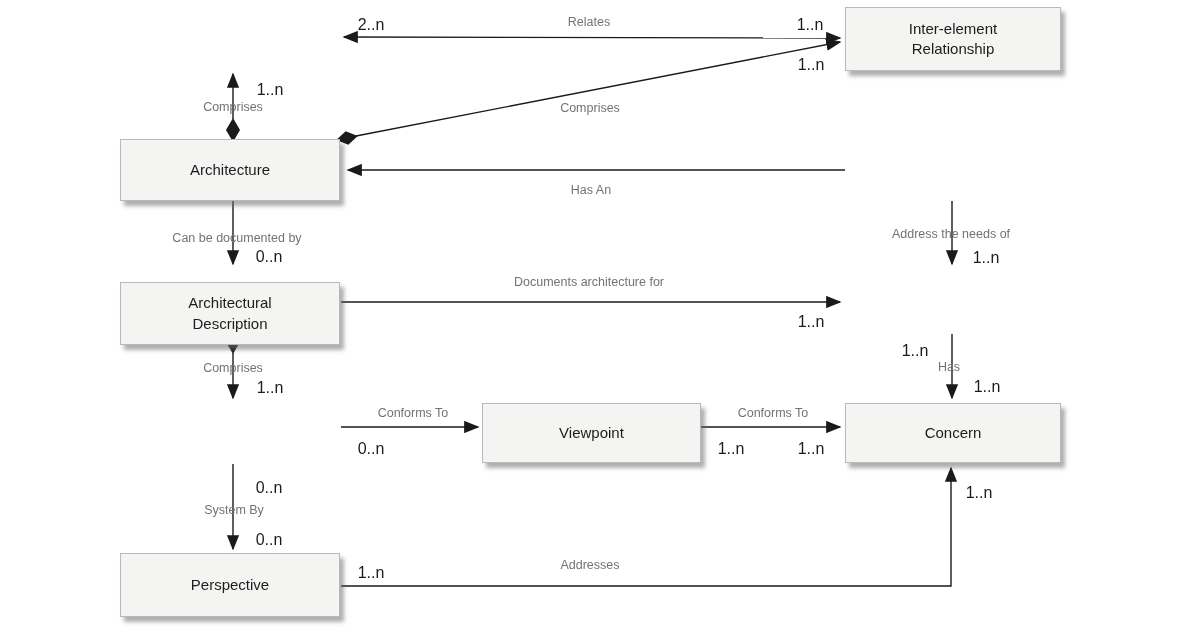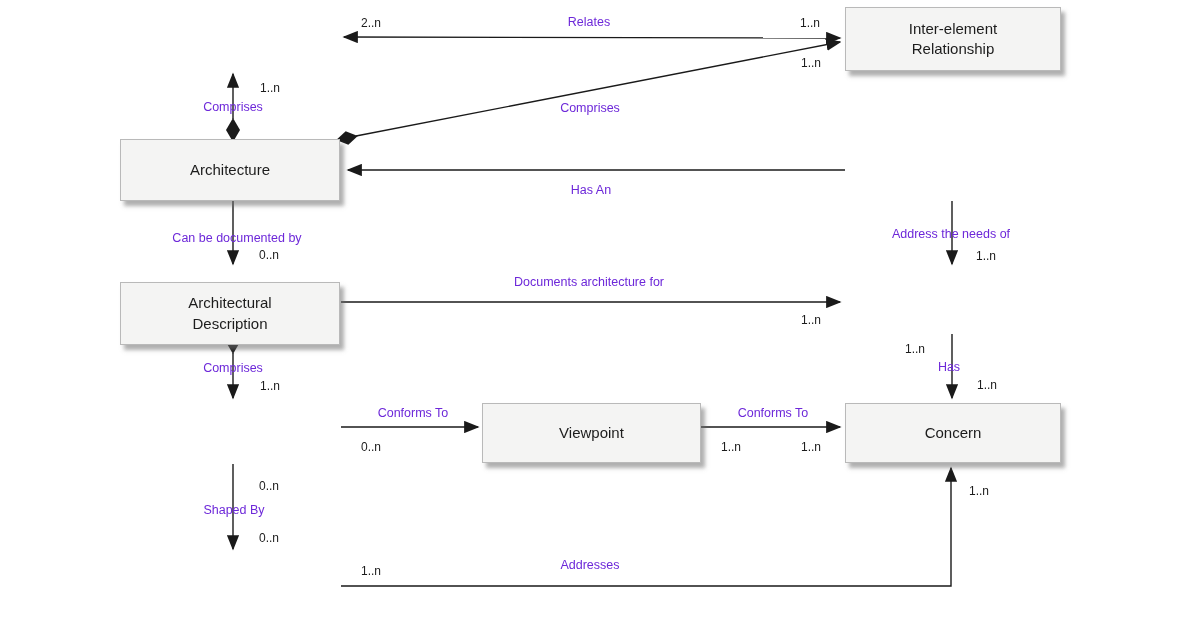--- a/index.html
+++ b/index.html
@@ -13,25 +13,25 @@
     background:#f4f4f3;
     border:1px solid #b9b9b9;
     box-shadow:4px 5px 4px rgba(110,110,110,0.55);
     display:flex;align-items:center;justify-content:center;
     color:#1c1c1c;font-size:15px;text-align:center;
     white-space:pre-line;line-height:1.35;
     box-sizing:border-box;
   }
   .elabel{
     position:absolute;transform:translateX(-50%);
-    color:#6d28d9;font-size:12.5px;white-space:nowrap;
+    color:#737373;font-size:12.5px;white-space:nowrap;
   }
   .mult{
     position:absolute;transform:translateX(-50%);
-    color:#1c1c1c;font-size:12px;white-space:nowrap;
+    color:#1c1c1c;font-size:16px;white-space:nowrap;
   }
 </style>
 </head>
 <body>
 
 <div id="canvas">
 
   <svg id="wires" viewBox="0 0 1200 630" xmlns="http://www.w3.org/2000/svg">
     <defs>
       <marker id="arr" viewBox="0 0 10 8" refX="9" refY="4" markerWidth="11" markerHeight="9" orient="auto-start-reverse">
@@ -78,33 +78,34 @@
 
   <div class="node" style="left:120px;top:282px;width:220px;height:63px">Architectural
 Description</div>
 
 
 
   <div class="node" style="left:482px;top:403px;width:219px;height:60px">Viewpoint</div>
 
   <div class="node" style="left:845px;top:403px;width:216px;height:60px">Concern</div>
 
+  <div class="node" style="left:120px;top:553px;width:220px;height:64px">Perspective</div>
 
   <div class="elabel" style="left:589px;top:15px">Relates</div>
   <div class="elabel" style="left:233px;top:100px">Comprises</div>
   <div class="elabel" style="left:590px;top:101px">Comprises</div>
   <div class="elabel" style="left:591px;top:183px">Has An</div>
   <div class="elabel" style="left:237px;top:231px">Can be documented by</div>
   <div class="elabel" style="left:589px;top:275px">Documents architecture for</div>
   <div class="elabel" style="left:951px;top:227px">Address the needs of</div>
   <div class="elabel" style="left:233px;top:361px">Comprises</div>
   <div class="elabel" style="left:413px;top:406px">Conforms To</div>
   <div class="elabel" style="left:773px;top:406px">Conforms To</div>
   <div class="elabel" style="left:949px;top:360px">Has</div>
-  <div class="elabel" style="left:234px;top:503px">Shaped By</div>
+  <div class="elabel" style="left:234px;top:503px">System By</div>
   <div class="elabel" style="left:590px;top:558px">Addresses</div>
 
   <div class="mult" style="left:371px;top:16px">2..n</div>
   <div class="mult" style="left:810px;top:16px">1..n</div>
   <div class="mult" style="left:811px;top:56px">1..n</div>
   <div class="mult" style="left:270px;top:81px">1..n</div>
   <div class="mult" style="left:269px;top:248px">0..n</div>
   <div class="mult" style="left:811px;top:313px">1..n</div>
   <div class="mult" style="left:986px;top:249px">1..n</div>
   <div class="mult" style="left:270px;top:379px">1..n</div>

